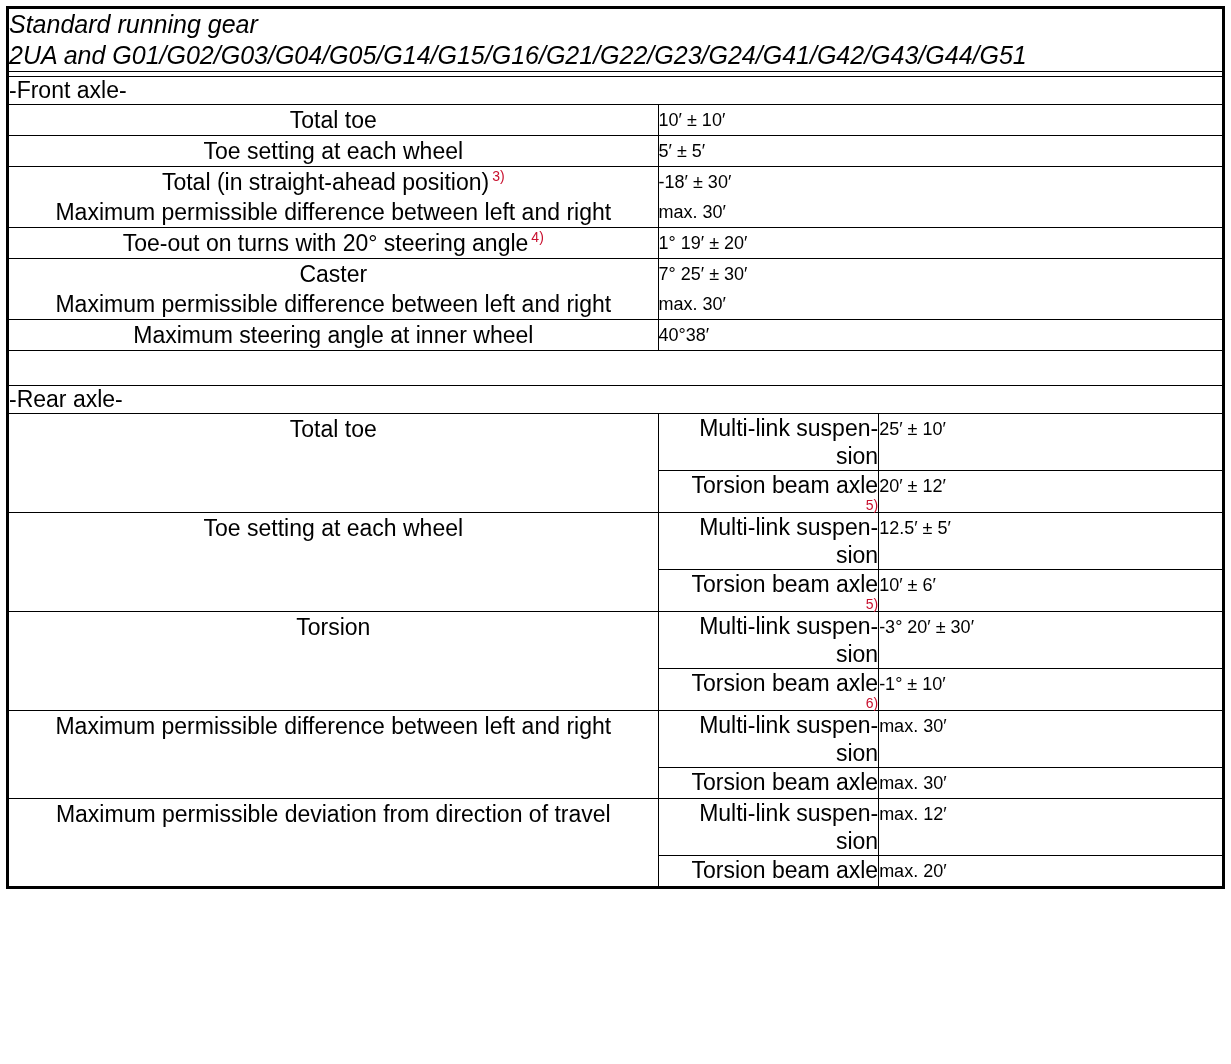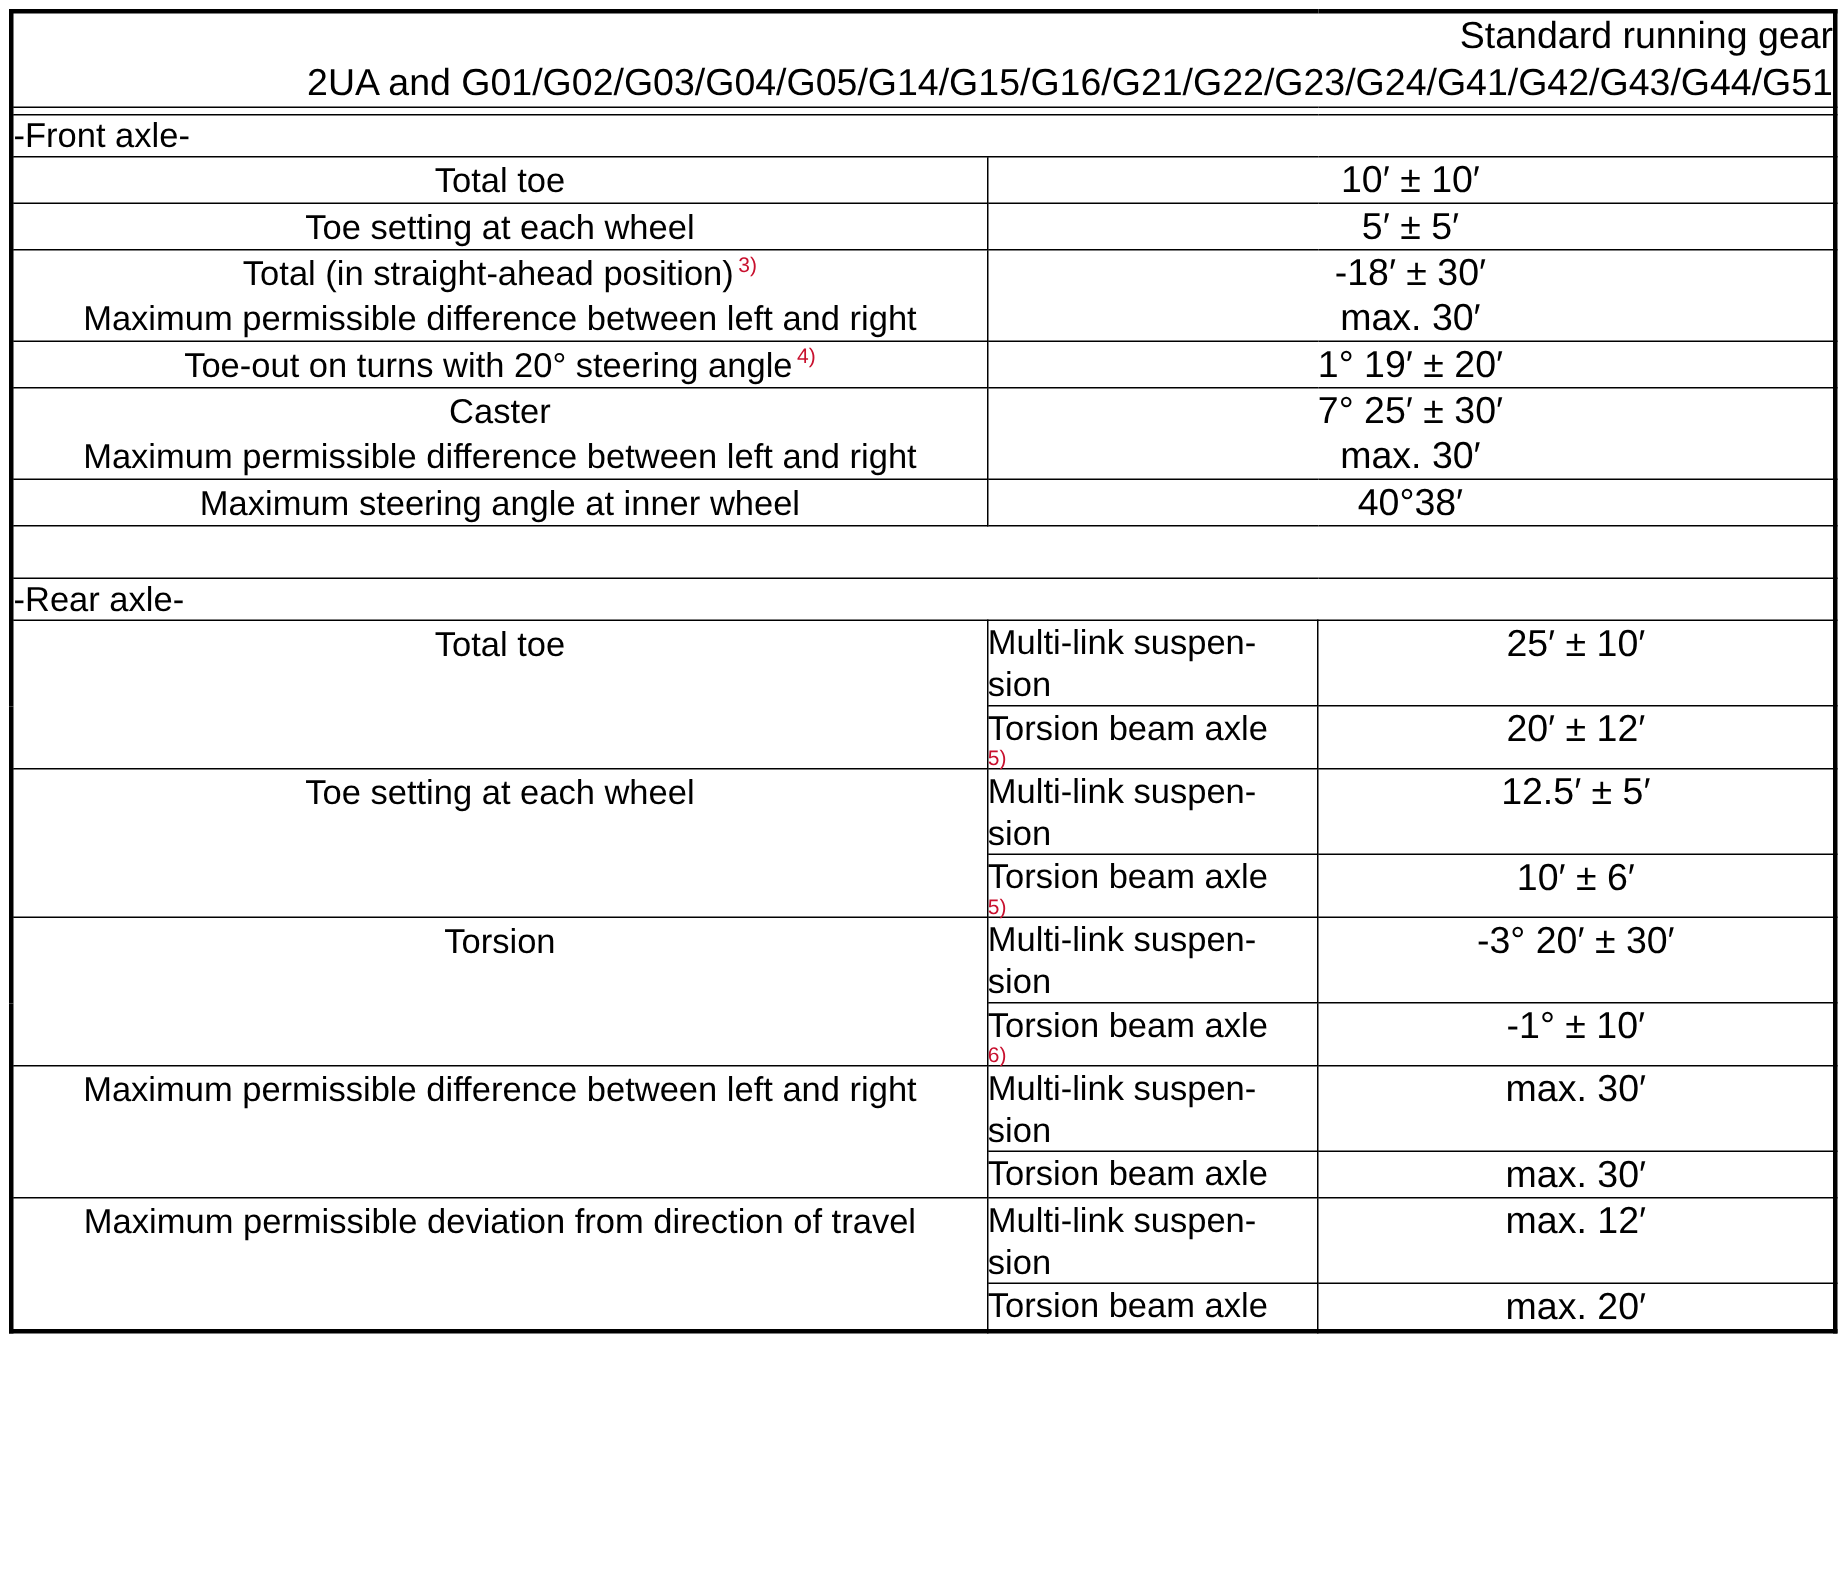--- a/index.html
+++ b/index.html
@@ -35,23 +35,24 @@
     vertical-align: top;
   }
 
   
   col.c-label   { width: 649px; }
   col.c-variant { width: 220px; }
   col.c-value   { width: 344px; }
 
   
   .title-cell {
-    text-align: right;
+    text-align: left;
     padding: 6px 4px 7px 4px;
     border-bottom: 1.5px solid #000 !important;
+    font-style: italic;
   }
   .title-line1 {
     font-size: 25px;
     line-height: 31px;
     white-space: nowrap;
   }
   .title-line2 {
     font-size: 25px;
     line-height: 31px;
     white-space: nowrap;
@@ -74,30 +75,29 @@
   }
 
   
   .label-cell {
     font-size: 23px;
     line-height: 30px;
     padding: 4px 6px 5px 8px;
     text-align: center;
   }
   .value-cell {
-    font-size: 25px;
+    font-size: 18px;
     line-height: 30px;
     padding: 4px 6px 5px 6px;
-    text-align: center;
   }
   .variant-cell {
     font-size: 23px;
     line-height: 28px;
     padding: 4px 4px 5px 8px;
-    text-align: left;
+    text-align: right;
     margin-top: 44px;
   }
 
   .line { display: block; }
 
   
   sup.fn {
     color: #c8102e;
     font-size: 14px;
     line-height: 0;

